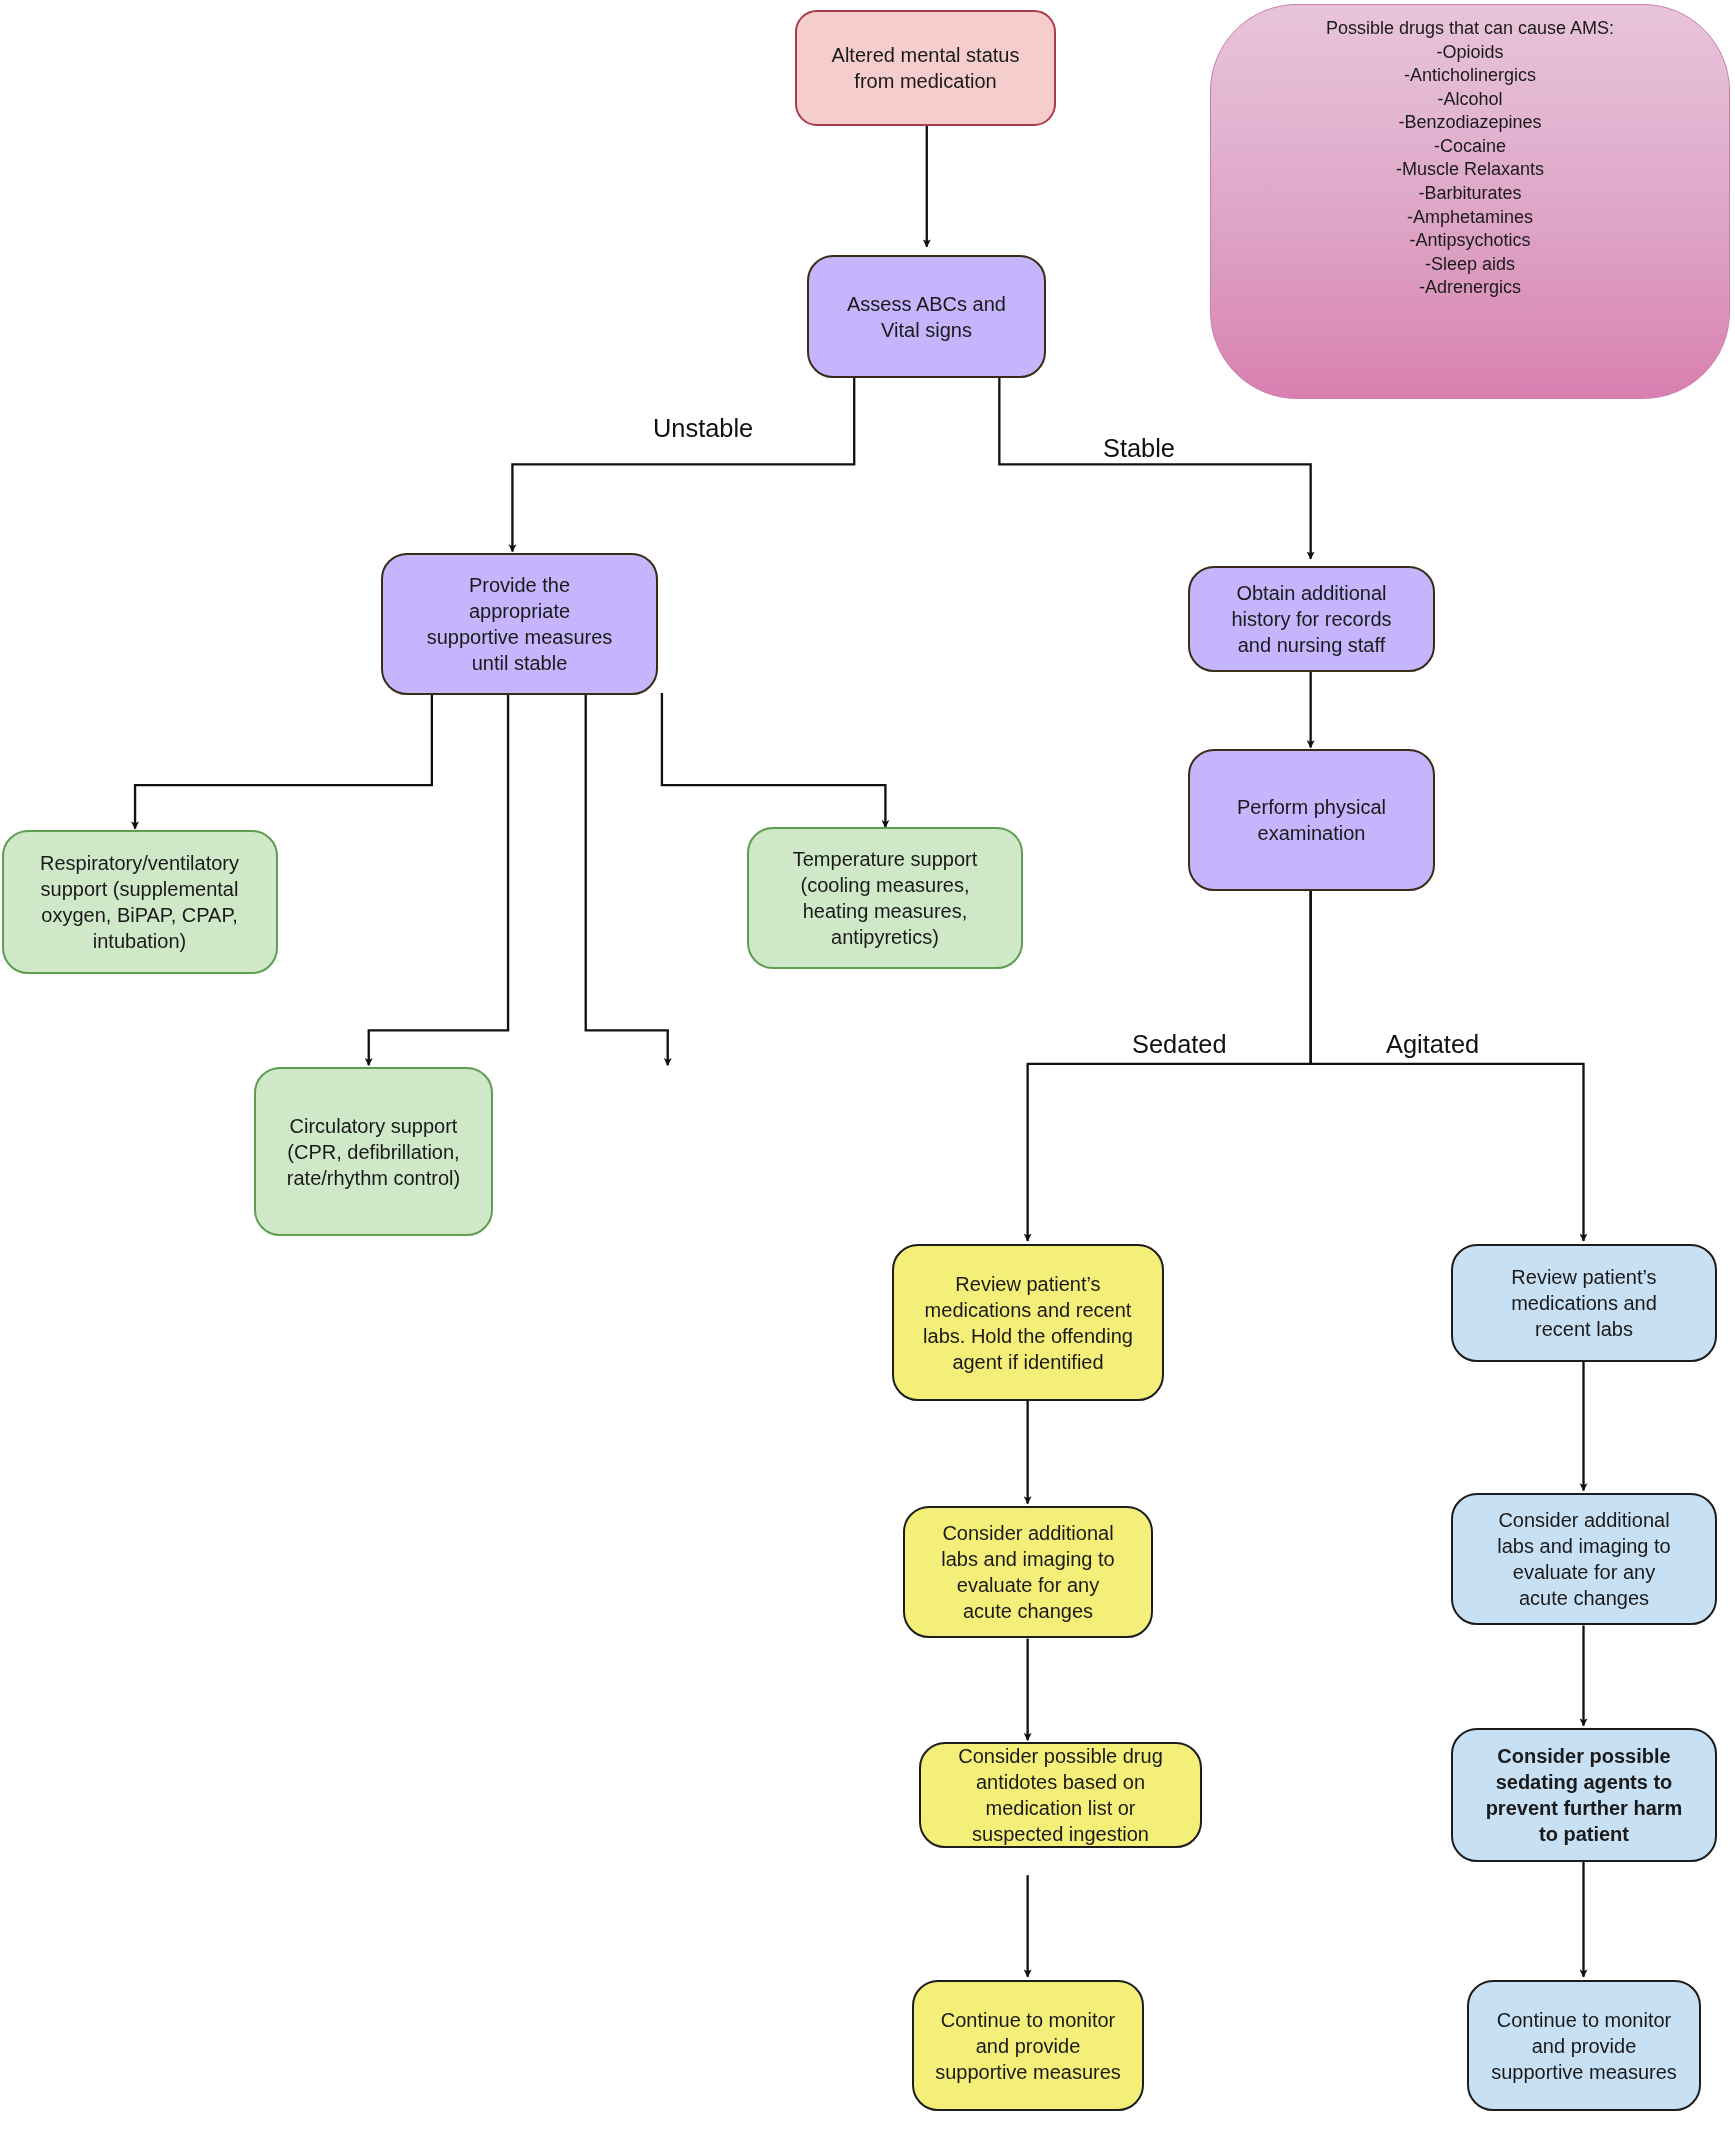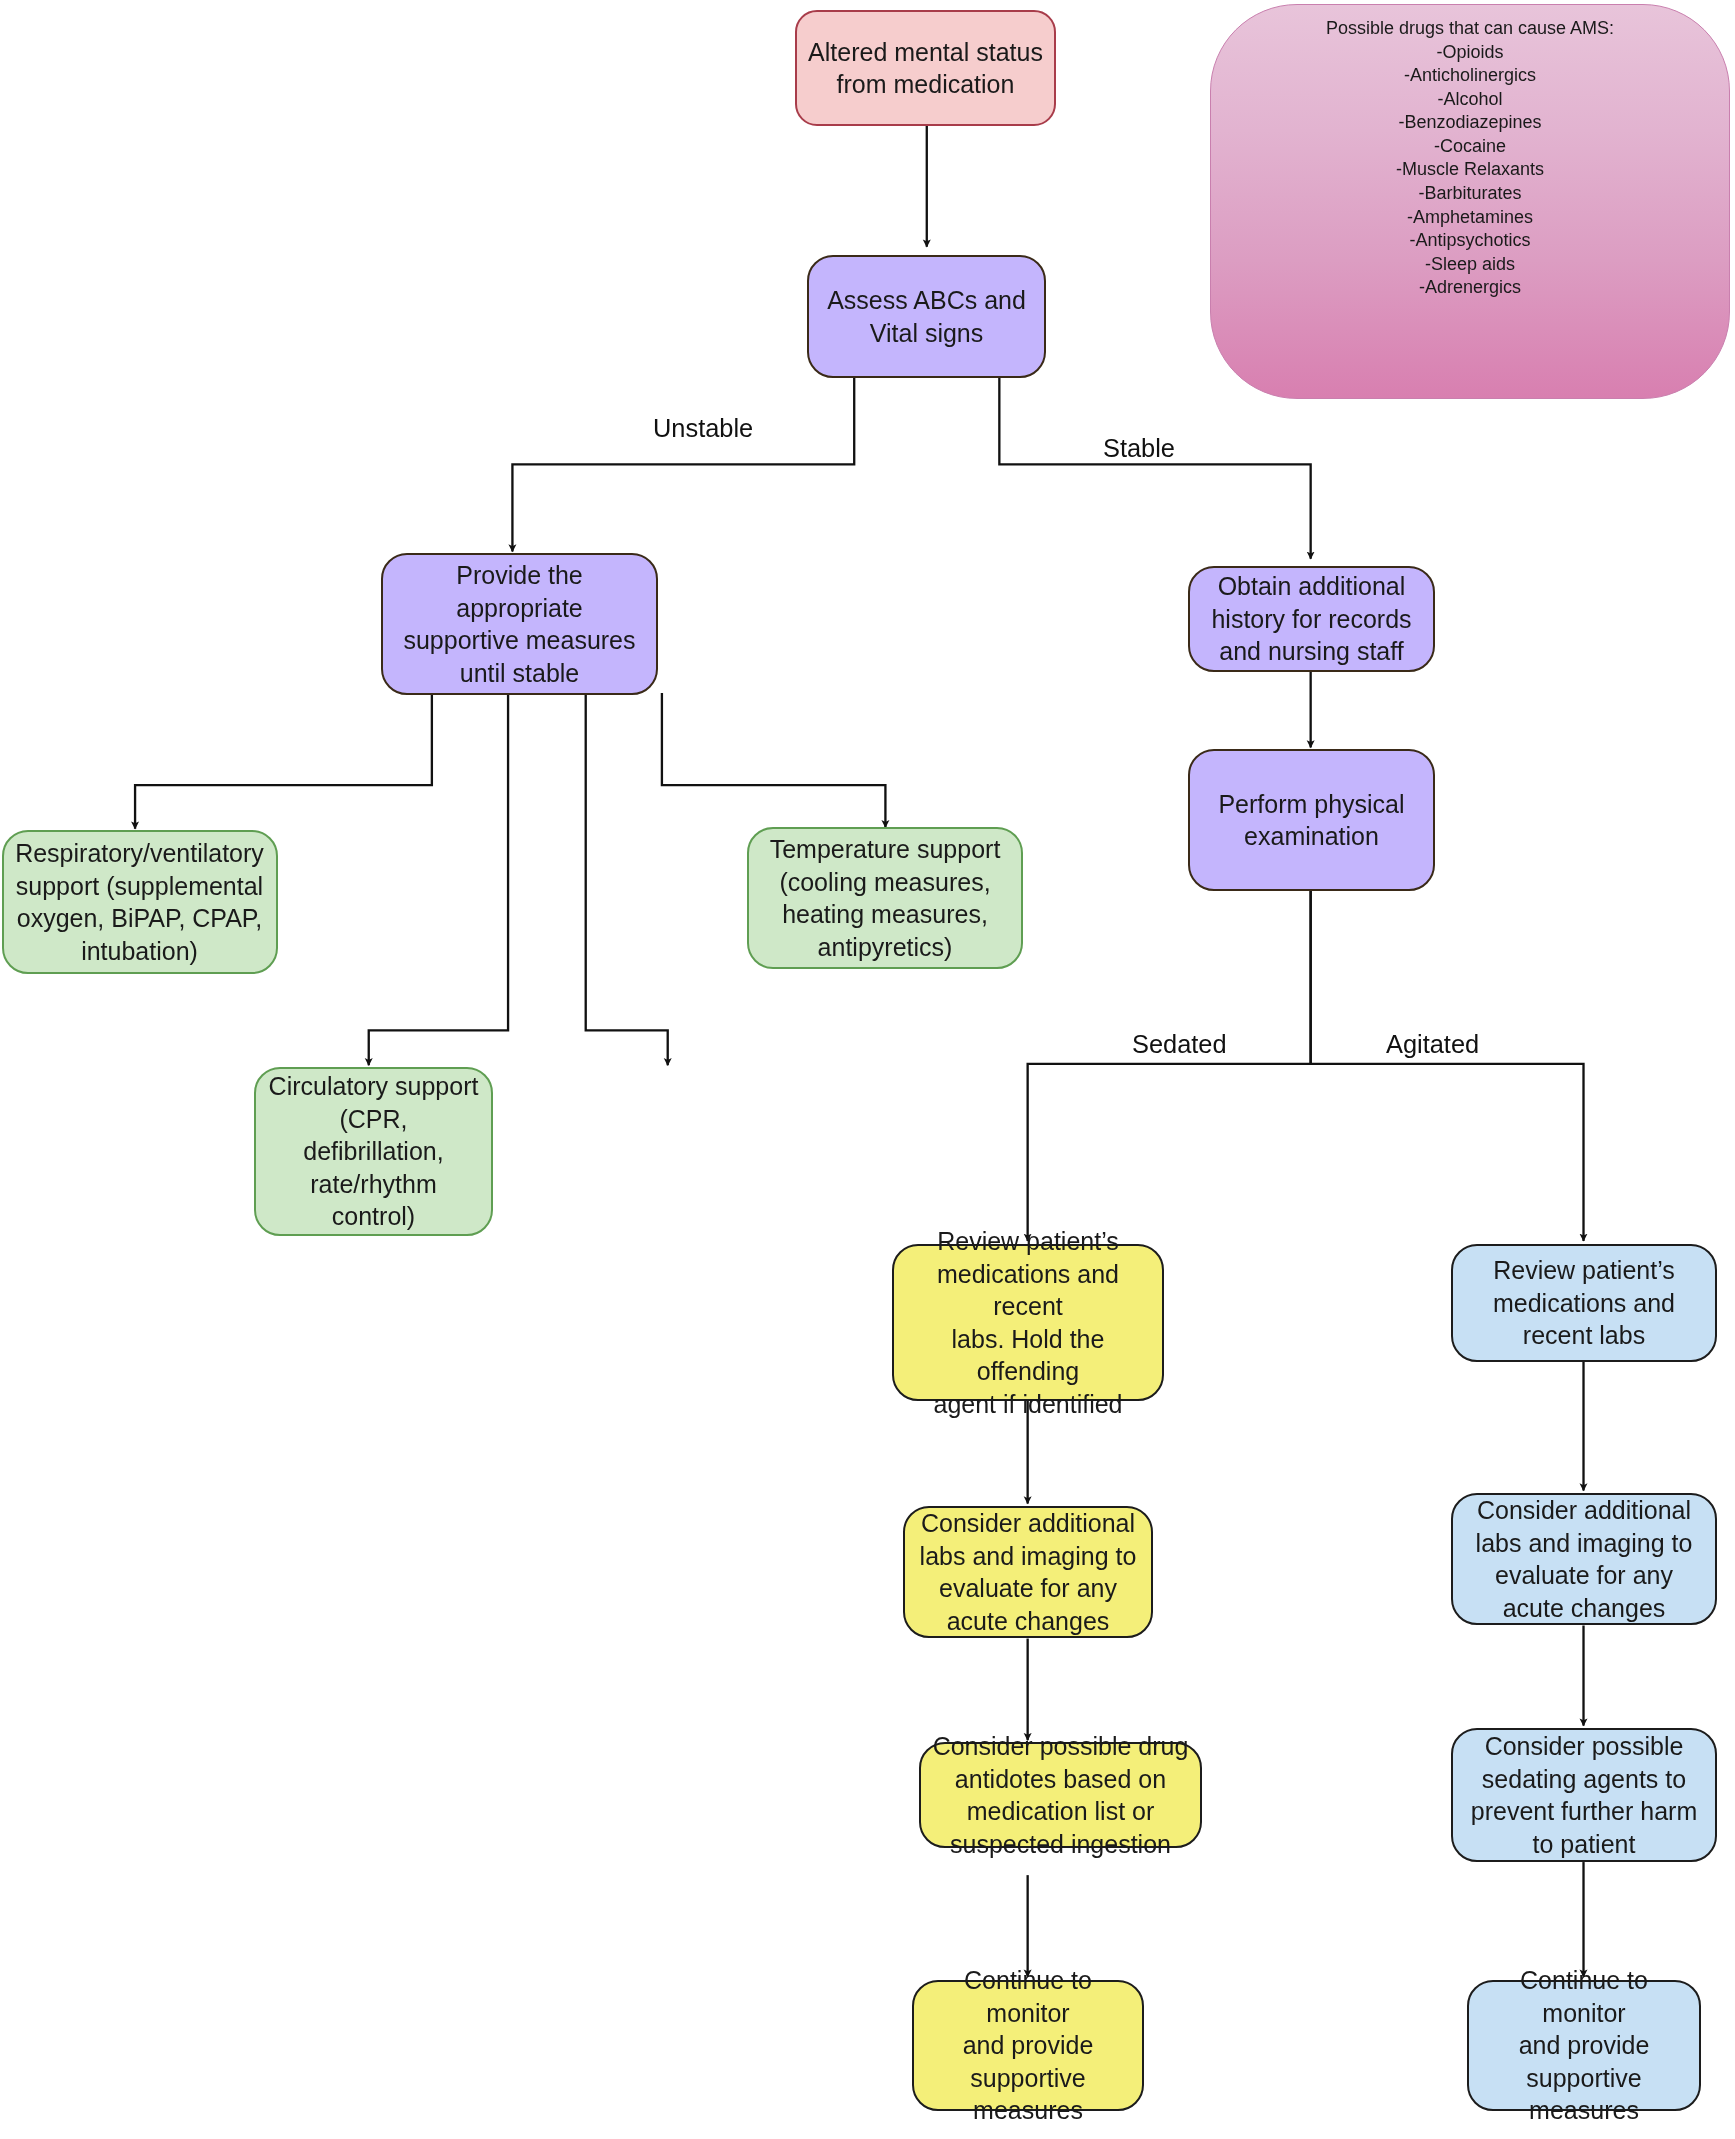--- a/index.html
+++ b/index.html
@@ -24,21 +24,21 @@
     pointer-events: none;
   }
   .node {
     position: absolute;
     box-sizing: border-box;
     display: flex;
     align-items: center;
     justify-content: center;
     text-align: center;
     color: #1a1a1a;
-    font-size: 25px;
+    font-size: 20px;
     line-height: 1.30;
     padding: 4.4px 10.2px;
     white-space: pre-line;
     z-index: 2;
   }
   .n-pink {
     background: #f6cdcd;
     border: 2.2px solid #a83c4a;
     border-radius: 22px;
   }
@@ -222,21 +222,21 @@
 recent labs</span>
   </div>
 
   <div class="node n-blue" style="left:1451px; top:1493px; width:266px; height:132px;">
     <span>Consider additional
 labs and imaging to
 evaluate for any
 acute changes</span>
   </div>
 
-  <div class="node n-blue" style="left:1451px; top:1728px; width:266px; height:134px;">
+  <div class="node n-blue" style="left:1451px; top:1728px; width:266px; height:134px;font-weight:bold;">
     <span>Consider possible
 sedating agents to
 prevent further harm
 to patient</span>
   </div>
 
   <div class="node n-blue" style="left:1467px; top:1980px; width:234px; height:131px;">
     <span>Continue to monitor
 and provide
 supportive measures</span>

